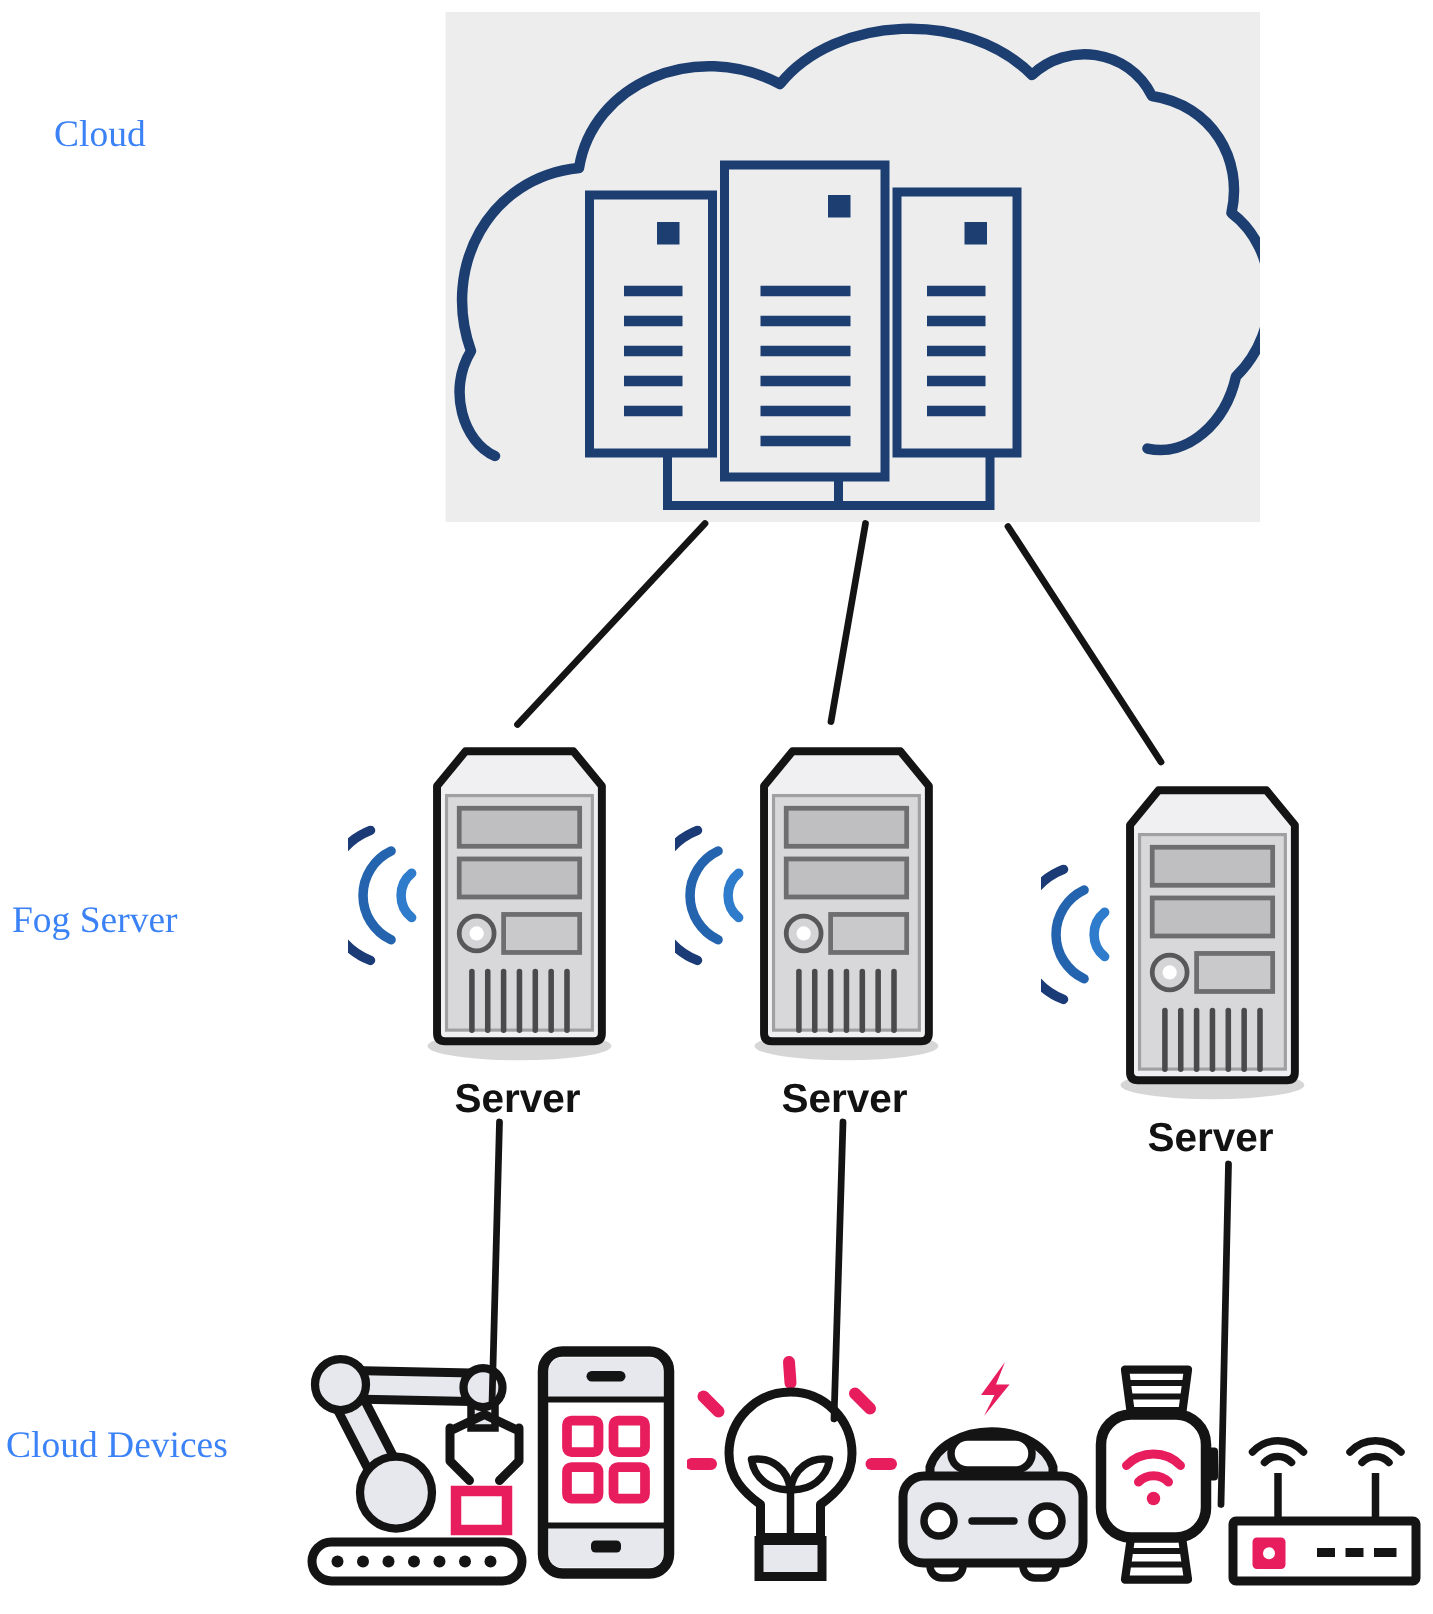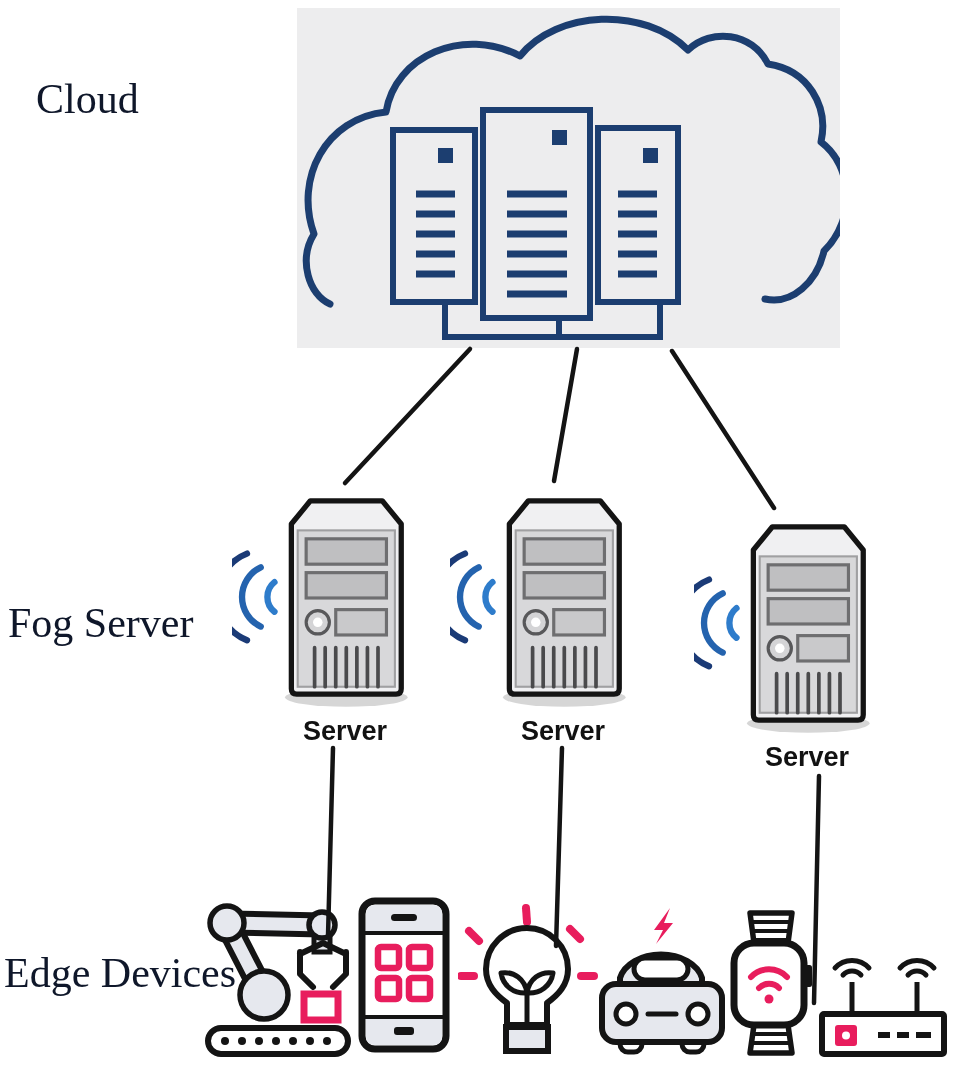--- a/index.html
+++ b/index.html
@@ -1,21 +1,21 @@
 <!DOCTYPE html>
 <html style="--navy: #1c3e70; --ink: #141414; --pink: #e81d5d; --panel-bg: #ededee; --device-fill: #e6e8ee; --wifi-outer: #1b3b77; --wifi-mid: #2463ae; --wifi-inner: #2e7ccb;"><head>
 <meta charset="utf-8">
 <style>
   html,body{margin:0;padding:0;background:#fff;}
   .canvas{
     position:relative;width:955px;height:1076px;background:#fff;overflow:hidden;
     font-family:"Liberation Serif",serif;
   }
   .tier-label{
-    position:absolute;color:#0f172a;font-size:42px;line-height:1.1;
+    position:absolute;color:#3b82f6;font-size:25px;line-height:1.1;
     font-family:"Liberation Serif",serif;white-space:nowrap;
   }
   .cloud-panel{position:absolute;left:297px;top:8px;width:543px;height:340px;background:var(--panel-bg);}
   .cloud-panel svg{display:block;}
   .overlay{position:absolute;left:0;top:0;pointer-events:none;}
   .fog-server{position:absolute;width:180px;}
   .server-label{
     width:180px;padding-left:46px;box-sizing:border-box;text-align:center;
     font-family:"Liberation Sans",sans-serif;font-weight:bold;font-size:27px;color:#121212;margin-top:2px;
   }
@@ -59,21 +59,21 @@
           <line x1="118" y1="153" x2="118" y2="190"></line>
             <line x1="128" y1="153" x2="128" y2="190"></line>
           <line x1="138" y1="153" x2="138" y2="190"></line>
         </g>
       </g>
     </defs>
   </svg>
 
   <div class="tier-label" style="left:36px;top:76px">Cloud</div>
   <div class="tier-label" style="left:8px;top:600px">Fog Server</div>
-  <div class="tier-label" style="left:4px;top:950px">Edge Devices</div>
+  <div class="tier-label" style="left:4px;top:950px">Cloud Devices</div>
 
   <div class="cloud-panel">
     <svg width="543" height="340" viewBox="0 0 543 340">
 
       <path d="M 33,296 C 12,287 1,252 17,226 C -3,170 29,110 89,104
                C 98,48 166,18 223,48 C 260,2 347,-2 391,42
                C 414,20 455,24 471,56 C 511,62 532,98 524,134
                C 556,158 559,212 527,243 C 520,274 495,297 468,291" fill="none" class="st-navy" stroke-width="7" stroke-linecap="round" stroke-linejoin="round"></path>
 
       <path d="M 148,294 L 148,329 L 363,329 L 363,294 M 262,310 L 262,329" fill="none" class="st-navy" stroke-width="6"></path>

